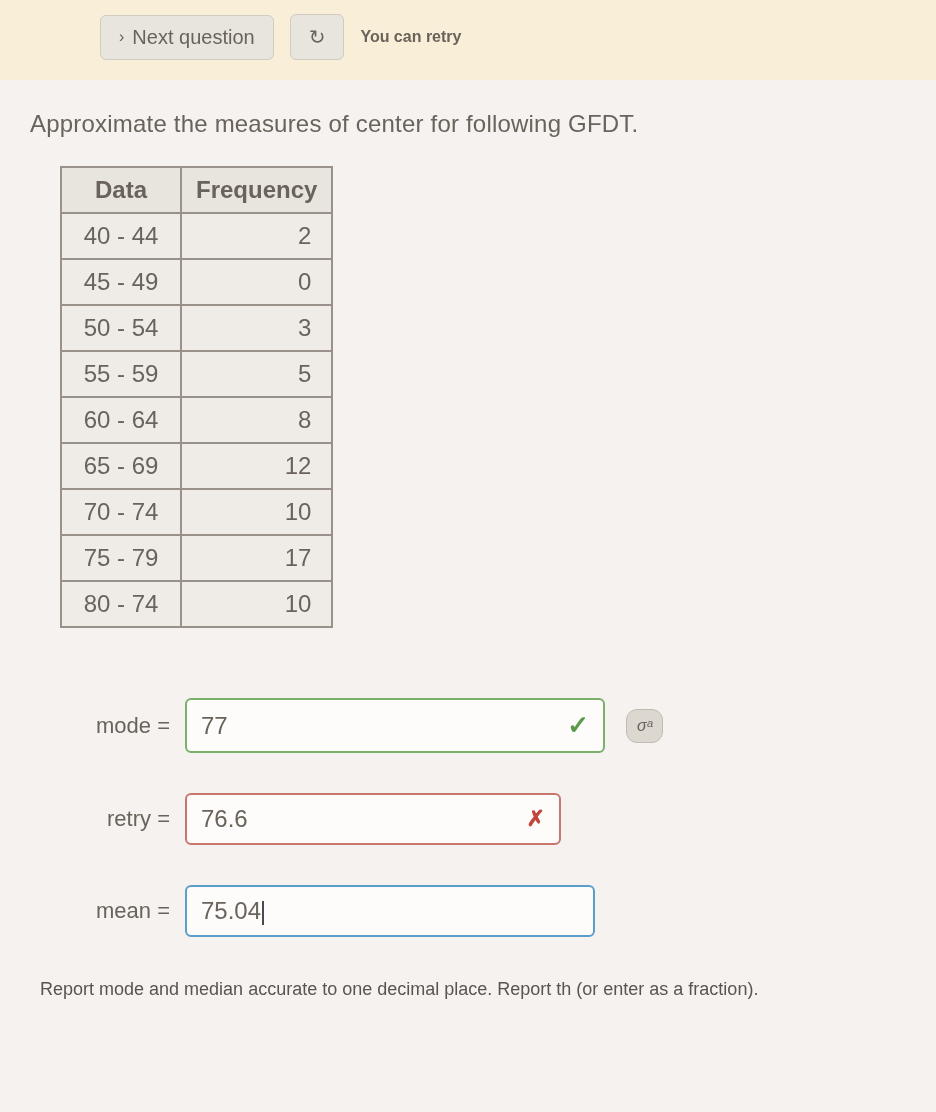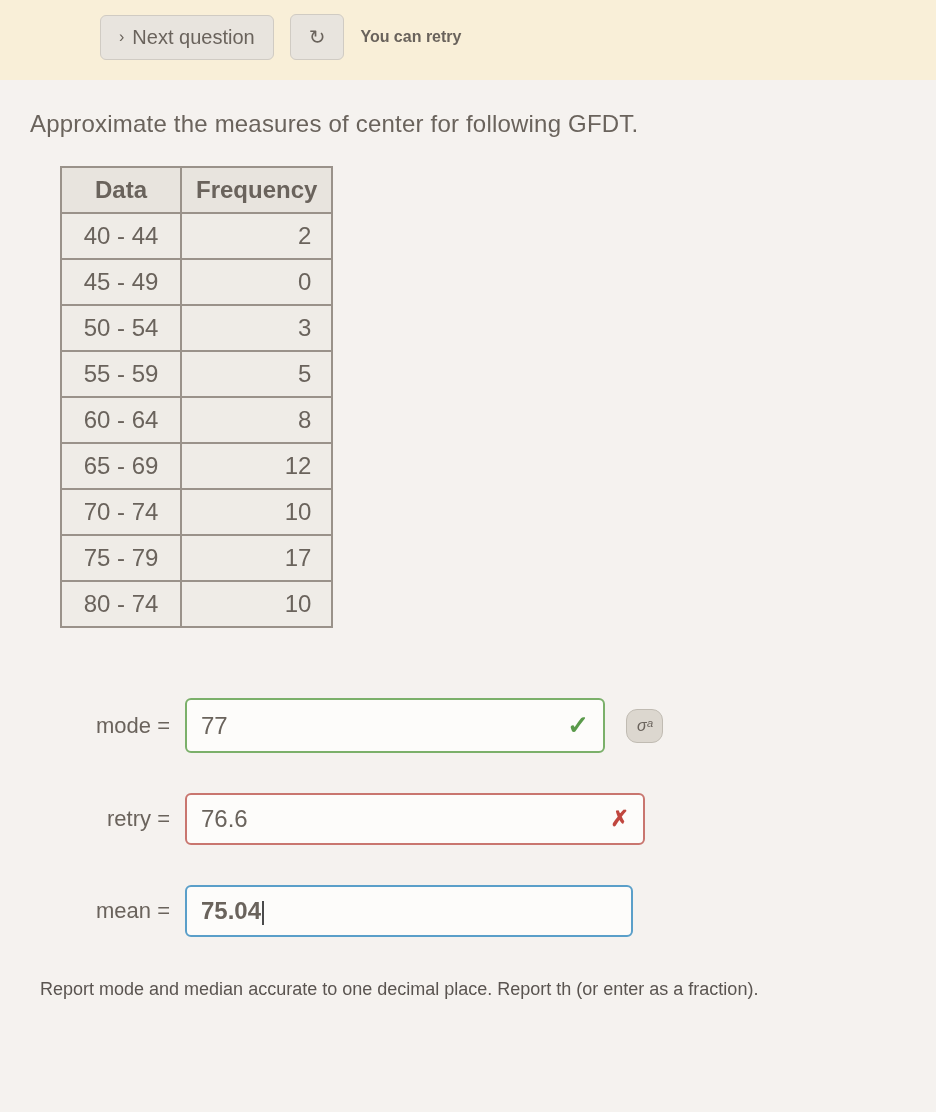--- a/index.html
+++ b/index.html
@@ -103,26 +103,25 @@
       display: flex;
       align-items: center;
       justify-content: space-between;
     }
     .input-correct {
       border-color: #7bb06a;
       width: 420px;
     }
     .input-wrong {
       border-color: #c9766f;
-      width: 460px;
+      width: 376px;
     }
     .input-active {
       border-color: #5a9fc9;
-      width: 448px;
-      font-weight: bold;
+      width: 410px;
     }
     .check-icon {
       color: #5a9a4a;
       font-size: 26px;
       font-weight: bold;
     }
     .x-icon {
       color: #c0463e;
       font-size: 22px;
       font-weight: bold;

